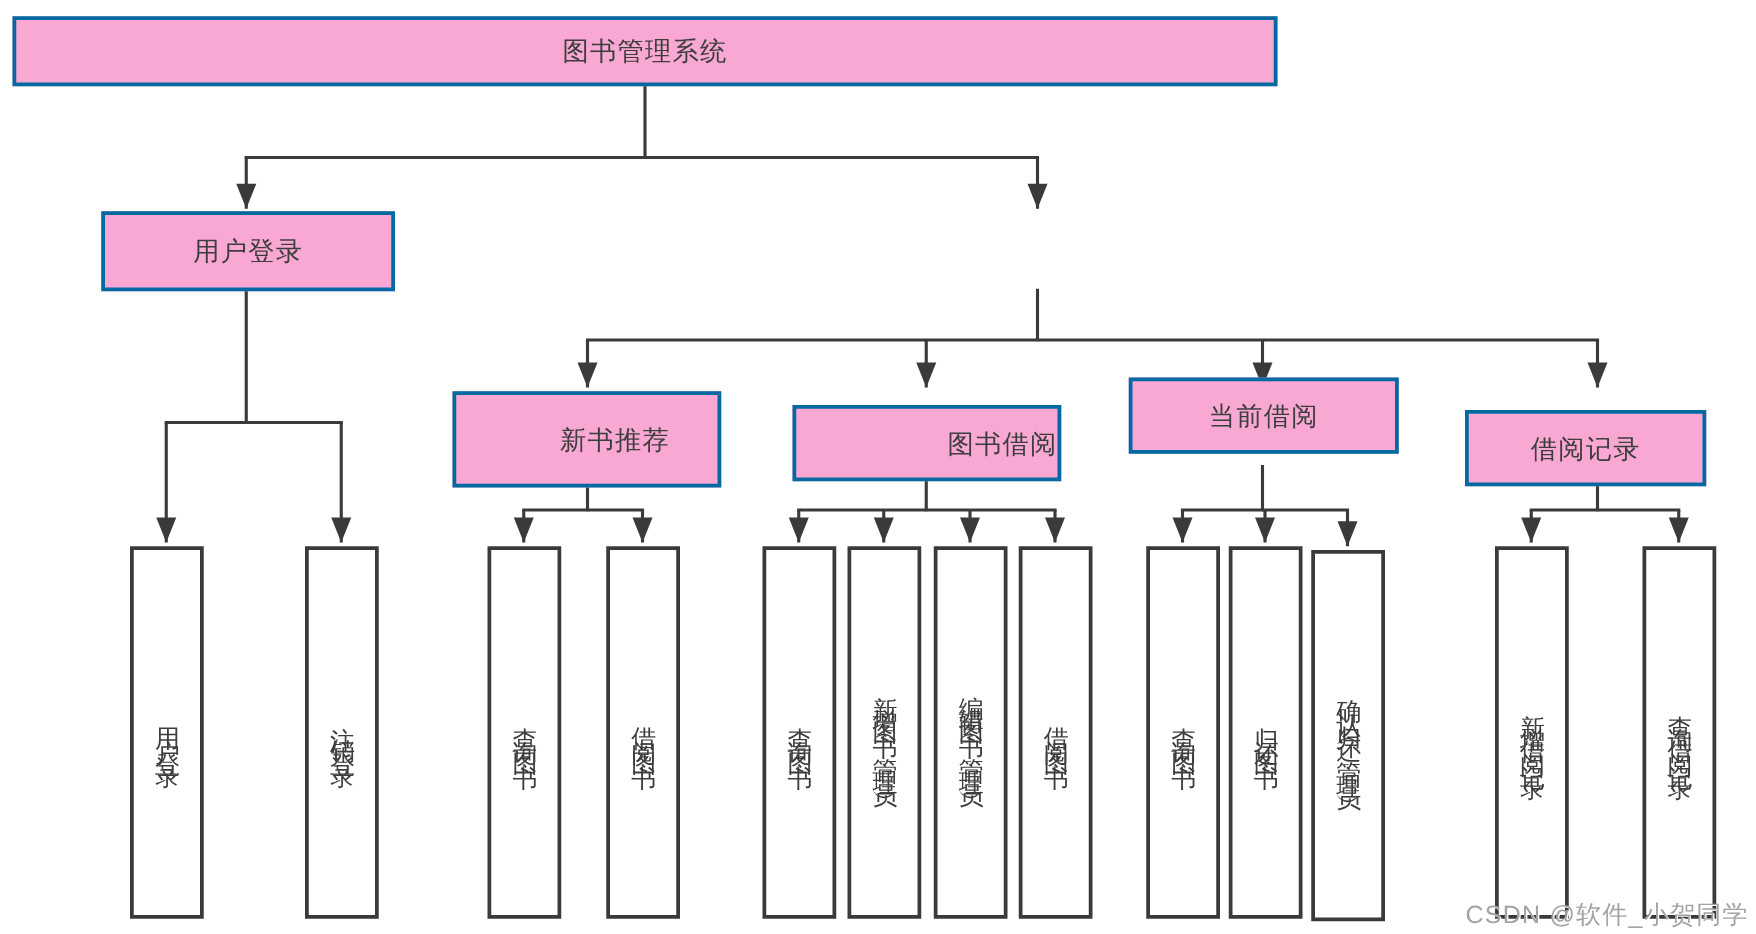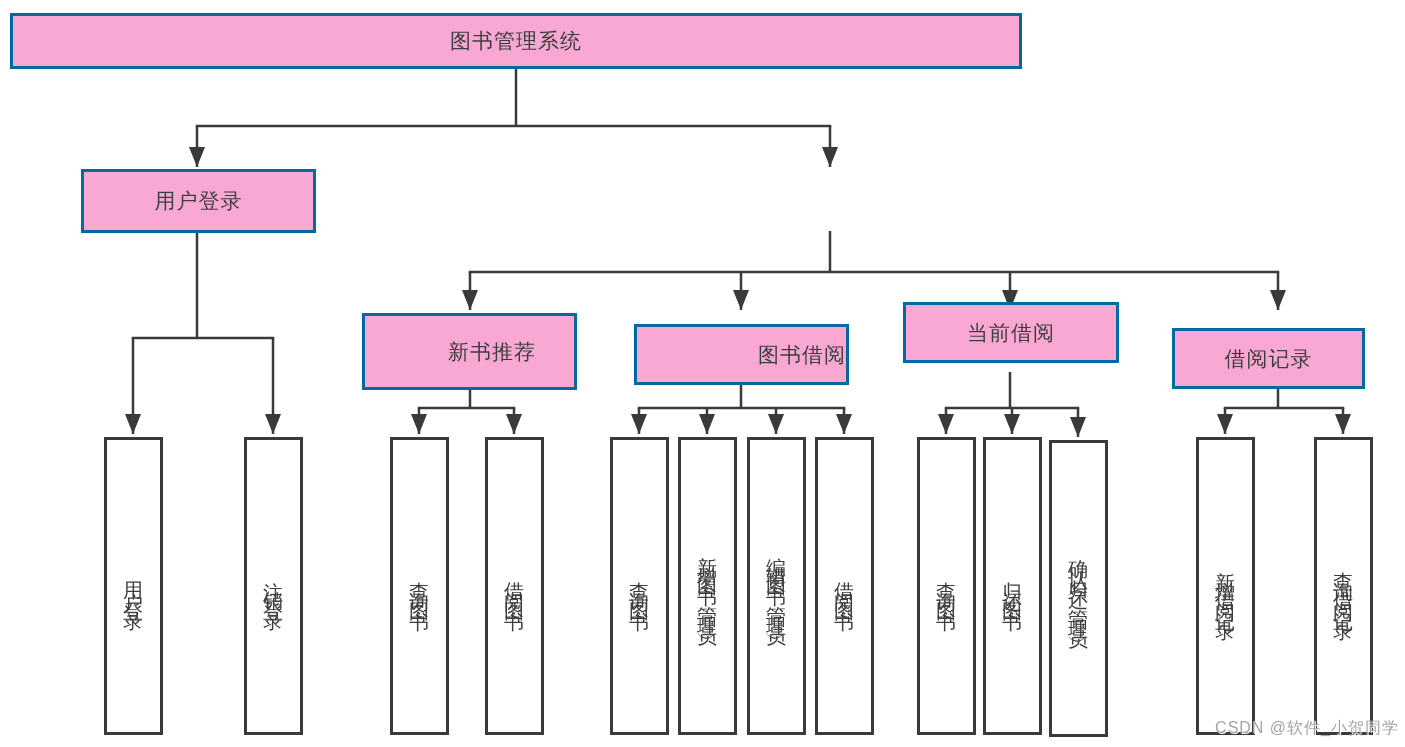--- a/index.html
+++ b/index.html
@@ -36,21 +36,21 @@
     text-orientation:mixed;
     font-size:20px;
     line-height:1;
     letter-spacing:10px;
     color:#3d3d3d;
     white-space:nowrap;
   }
   .watermark{
     position:absolute;
     right:6px;top:718px;
-    font-size:16px;
+    font-size:20px;
     color:#a3a3a3;
     text-shadow:1px 1px 0 #ffffff;
     letter-spacing:1px;
     z-index:3;
   }
   line{stroke:#3a3a3a;stroke-width:2.5;}
 </style>
 </head>
 <body>
 

